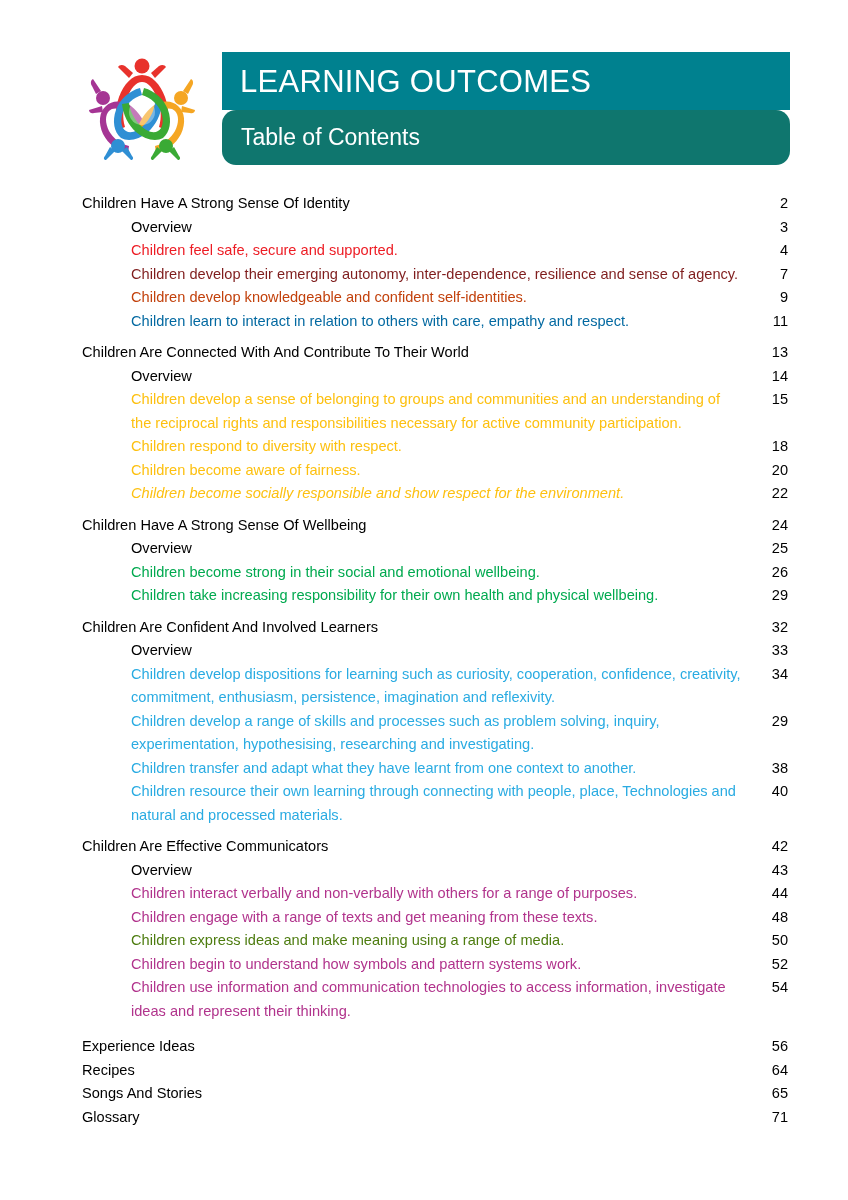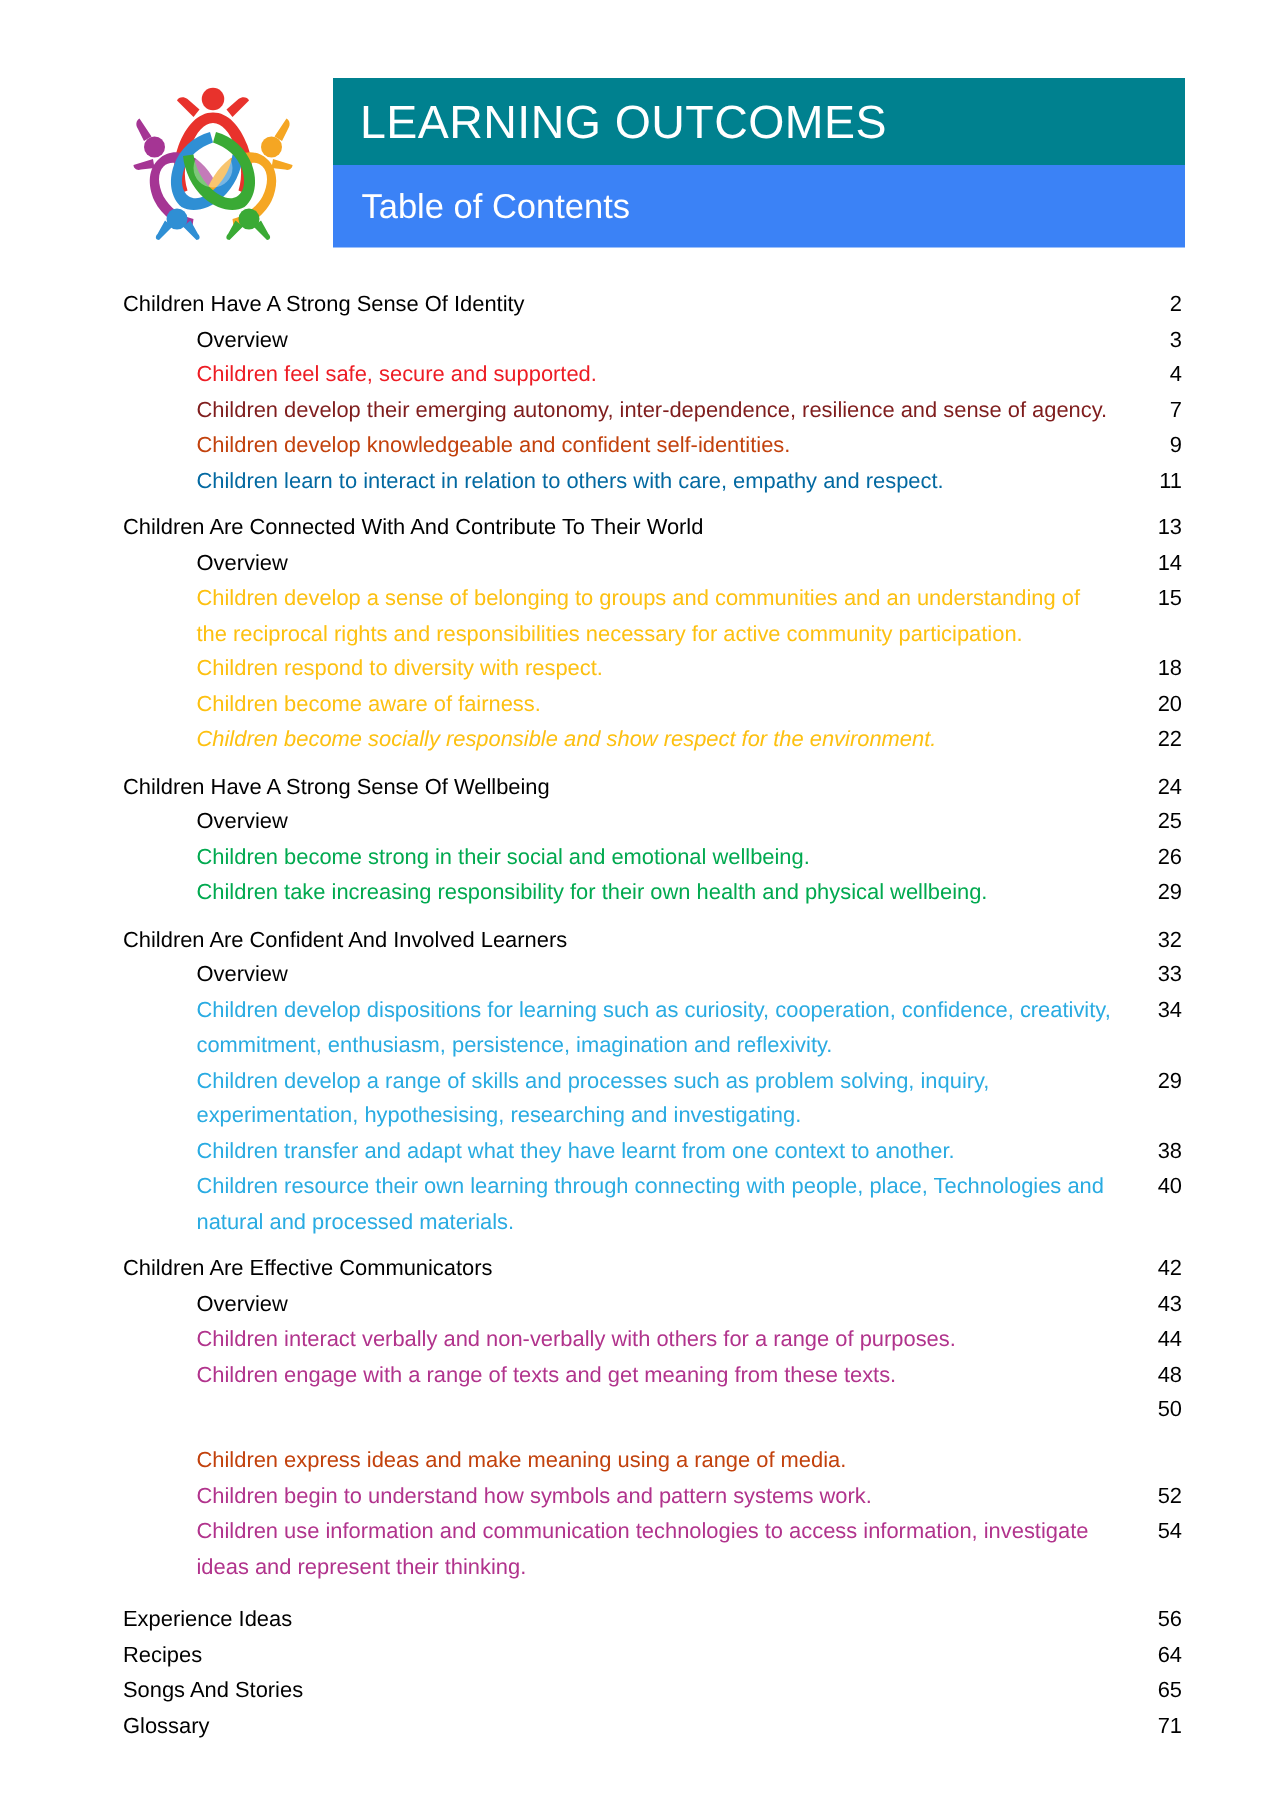--- a/index.html
+++ b/index.html
@@ -175,21 +175,21 @@
 
           <circle cx="54" cy="62" r="13" fill="#ffffff" opacity="0.35"></circle>
         </g>
       </svg>
     </div>
 
     <div class="header-bars">
       <div class="bar-teal" style="background: rgb(0, 129, 143);">
         <div class="bar-title">LEARNING OUTCOMES</div>
       </div>
-      <div class="bar-black" style="background: #3b82f6;">
+      <div class="bar-black" style="background: #0f766e; border-radius: 14px;">
         <div class="bar-subtitle">Table of Contents</div>
       </div>
     </div>
 
   </div>
 
   <div class="toc">
 
     <div class="toc-row row-heading">
       <span class="label">Children Have A Strong Sense Of Identity</span>
@@ -301,21 +301,21 @@
     </div>
     <div class="toc-row row-sub">
       <span class="label sec5" style="color: rgb(177, 51, 140);">Children interact verbally and non-verbally with others for a range of purposes.</span>
       <span class="page-num">44</span>
     </div>
     <div class="toc-row row-sub">
       <span class="label sec5" style="color: rgb(177, 51, 140);">Children engage with a range of texts and get meaning from these texts.</span>
       <span class="page-num">48</span>
     </div>
     <div class="toc-row row-sub">
-      <span class="label sec5" style="color: #c2410c; margin-top: 34px;">Children express ideas and make meaning using a range of media.</span>
+      <span class="label sec5" style="color: #4d7c0f;">Children express ideas and make meaning using a range of media.</span>
       <span class="page-num">50</span>
     </div>
     <div class="toc-row row-sub">
       <span class="label sec5" style="color: rgb(177, 51, 140);">Children begin to understand how symbols and pattern systems work.</span>
       <span class="page-num">52</span>
     </div>
     <div class="toc-row row-sub wide">
       <span class="label sec5" style="color: rgb(177, 51, 140);">Children use information and communication technologies to access information, investigate ideas and represent their thinking.</span>
       <span class="page-num">54</span>
     </div>

